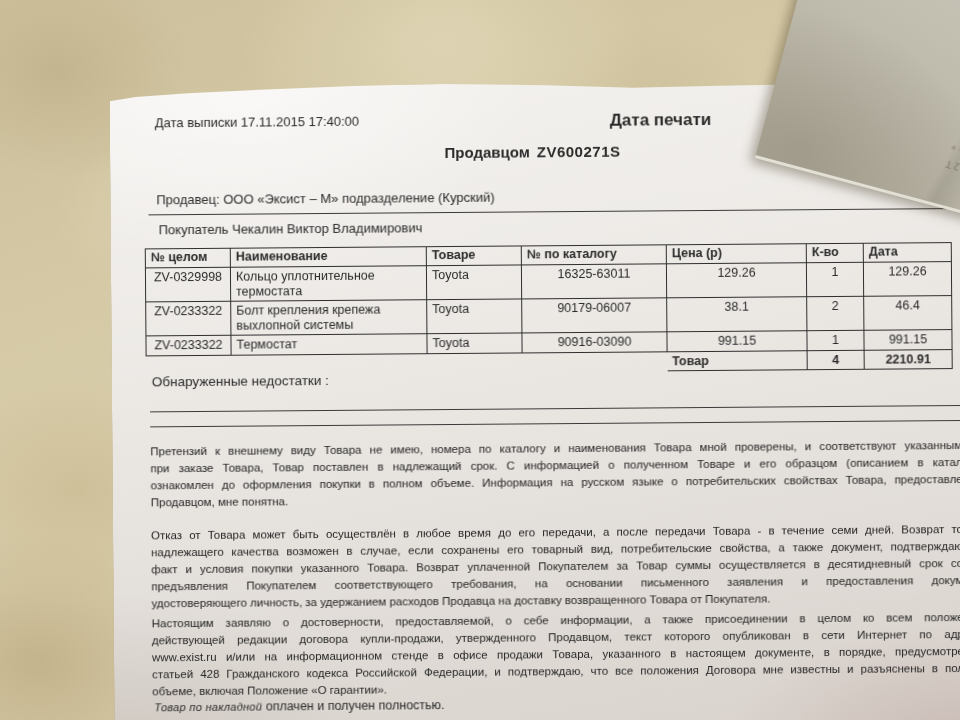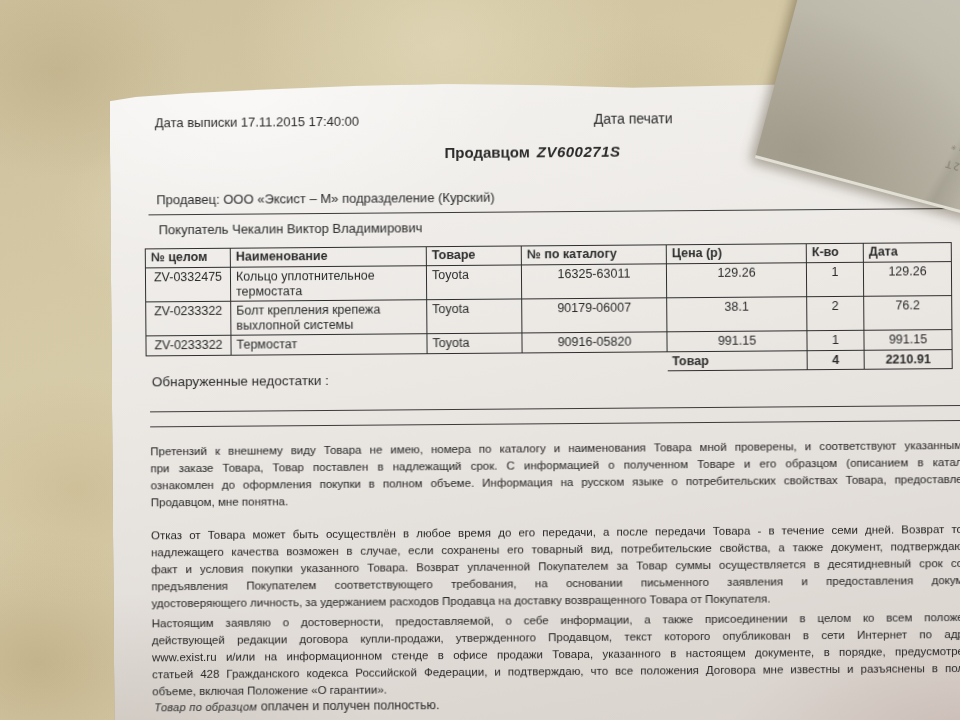--- a/index.html
+++ b/index.html
@@ -31,23 +31,23 @@
       radial-gradient(320px 170px at 97% 100%, rgba(172,142,134,.32), transparent 72%),
       radial-gradient(380px 220px at 0% 100%, rgba(140,125,110,.18), transparent 70%),
       linear-gradient(170deg, #f4f2ef 0%, #ebe8e4 42%, #e0dbd6 74%, #d8d1cb 100%);
     clip-path: polygon(0% 2.2%, 3% 1.6%, 9% 1.1%, 18% 0.6%, 28% 0.2%, 38% 0%, 50% 0.3%,
                        60% 0.8%, 70% 0.6%, 82% 0.4%, 92% 0.6%, 100% 0.4%, 100% 100%, 0% 100%);
     filter: drop-shadow(-5px 4px 6px rgba(80,62,35,.45));
     color: #2b2b2b;
   }
   .abs { position: absolute; }
   .hdr-date   { left: 45px; top: 29px; font-size: 13px; }
-  .hdr-print  { left: 484px; top: 28px; font-size: 14px; }
+  .hdr-print  { left: 500px; top: 28px; font-size: 17px; font-weight: bold; }
   .doc-title  { left: 0; top: 60px; width: 845px; text-align: center; font-size: 15px; font-weight: bold; }
-  .doc-title .num { font-style: italic; margin-left: 7px; letter-spacing: .5px; }
+  .doc-title .num { margin-left: 7px; letter-spacing: .5px; }
   .seller-line { left: 46px; top: 106px; font-size: 13px; }
   .seller-rule { left: 38px; top: 128px; width: 818px; border-top: 1.5px solid #3a3a3a; height: 0; }
   .buyer-line  { left: 48px; top: 136px; font-size: 13px; }
 
   table.items { position: absolute; left: 34px; top: 162px; border-collapse: collapse; table-layout: fixed; }
   table.items th, table.items td {
     border: 1.5px solid #2e2e2e; font-size: 12.5px; line-height: 14.5px;
     padding: 2px 5px; vertical-align: top; overflow: hidden;
   }
   table.items th { font-weight: bold; text-align: left; height: 19px; vertical-align: middle; padding-top:1px; }
@@ -120,42 +120,42 @@
         <tr>
       <th class="c">№ целом</th>
       <th>Наименование</th>
       <th>Товаре</th>
       <th class="c">№ по каталогу</th>
       <th class="c">Цена (р)</th>
       <th class="c">К-во</th>
       <th class="c">Дата</th>
     </tr>
     <tr>
-      <td class="r1 c">ZV-0332475</td>
+      <td class="r1 c">ZV-0329998</td>
       <td class="r1">Кольцо уплотнительное термостата</td>
       <td class="r1">Toyota</td>
       <td class="r1 c">16325-63011</td>
       <td class="r1 c">129.26</td>
       <td class="r1 c">1</td>
       <td class="r1 c">129.26</td>
     </tr>
     <tr>
       <td class="r2 c">ZV-0233322</td>
       <td class="r2">Болт крепления крепежа выхлопной системы</td>
       <td class="r2">Toyota</td>
       <td class="r2 c">90179-06007</td>
       <td class="r2 c">38.1</td>
       <td class="r2 c">2</td>
-      <td class="r2 c">76.2</td>
+      <td class="r2 c">46.4</td>
     </tr>
     <tr>
       <td class="r3 c">ZV-0233322</td>
       <td class="r3">Термостат</td>
       <td class="r3">Toyota</td>
-      <td class="r3 c">90916-05820</td>
+      <td class="r3 c">90916-03090</td>
       <td class="r3 c">991.15</td>
       <td class="r3 c">1</td>
       <td class="r3 c">991.15</td>
     </tr>
     <tr class="total">
       <td class="spacer" colspan="4"></td>
       <td class="tlabel">Товар</td>
       <td class="c">4</td>
       <td class="c">2210.91</td>
     </tr>
@@ -183,21 +183,21 @@
 
   <div class="abs terms t3">
     <div class="pline">Настоящим заявляю о достоверности, предоставляемой, о себе информации, а также присоединении в целом ко всем положе</div>
     <div class="pline">действующей редакции договора купли-продажи, утвержденного Продавцом, текст которого опубликован в сети Интернет по адр</div>
     <div class="pline">www.exist.ru и/или на информационном стенде в офисе продажи Товара, указанного в настоящем документе, в порядке, предусмотре</div>
     <div class="pline">статьей 428 Гражданского кодекса Российской Федерации, и подтверждаю, что все положения Договора мне известны и разъяснены в пол</div>
     <div class="pline last">объеме, включая Положение «О гарантии».</div>
   </div>
 
   <div class="abs confirm-line">
-    <span class="ital">Товар по образцом</span><span> оплачен и получен полностью.</span>
+    <span class="ital">Товар по накладной</span><span> оплачен и получен полностью.</span>
   </div>
 
 </div>
 
 <div class="receipt">
   <div class="receipt-text">
     <div>ЗЧ ЦЛ ЫО 2Т</div>
     <div>1 *********</div>
     <div>≡1·11·51 I</div>
     <div>НМН·НЖ 11ее</div>

